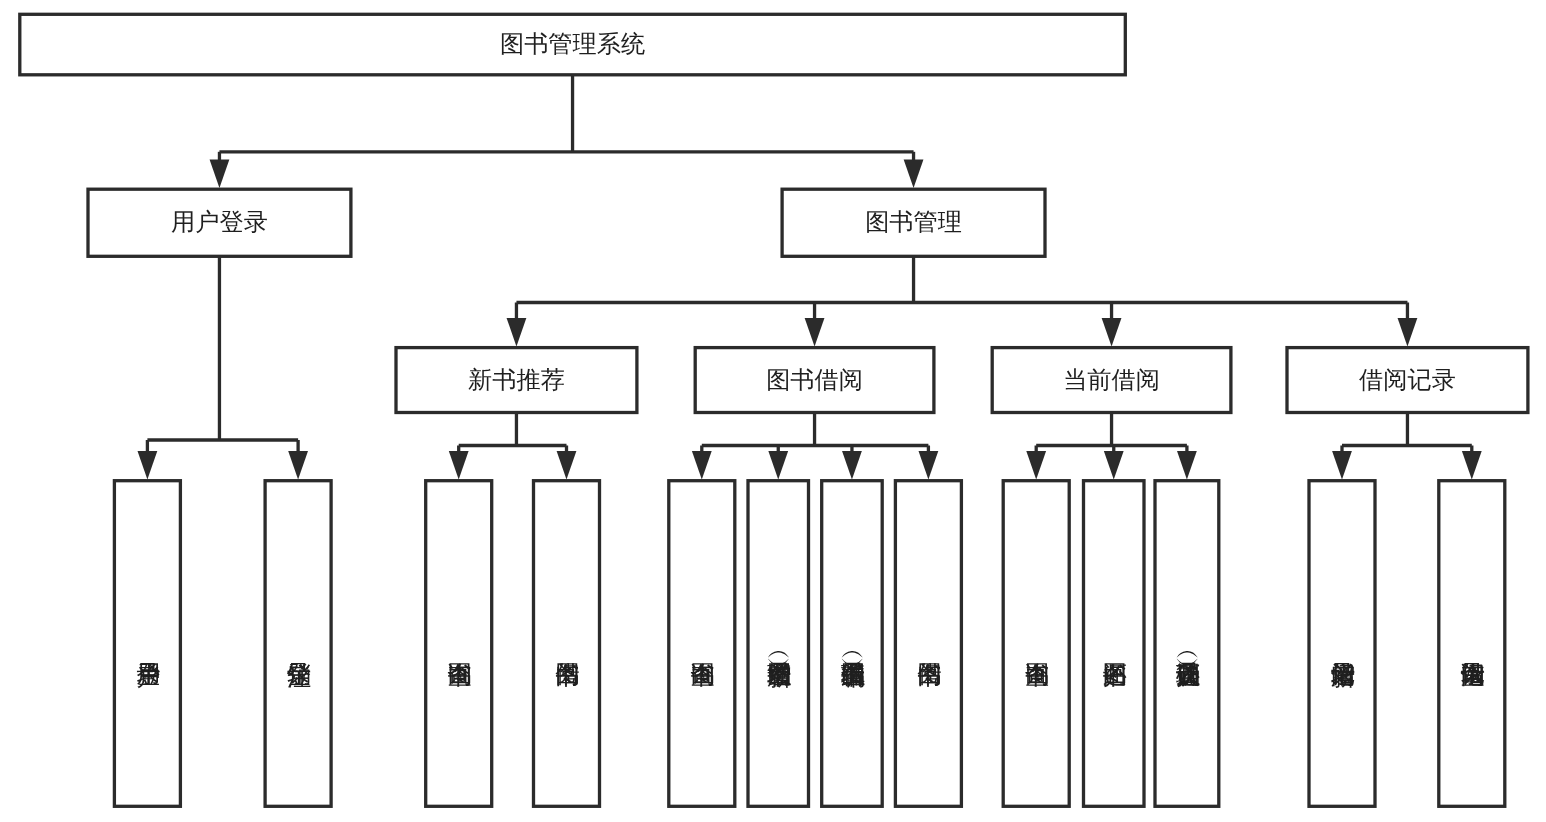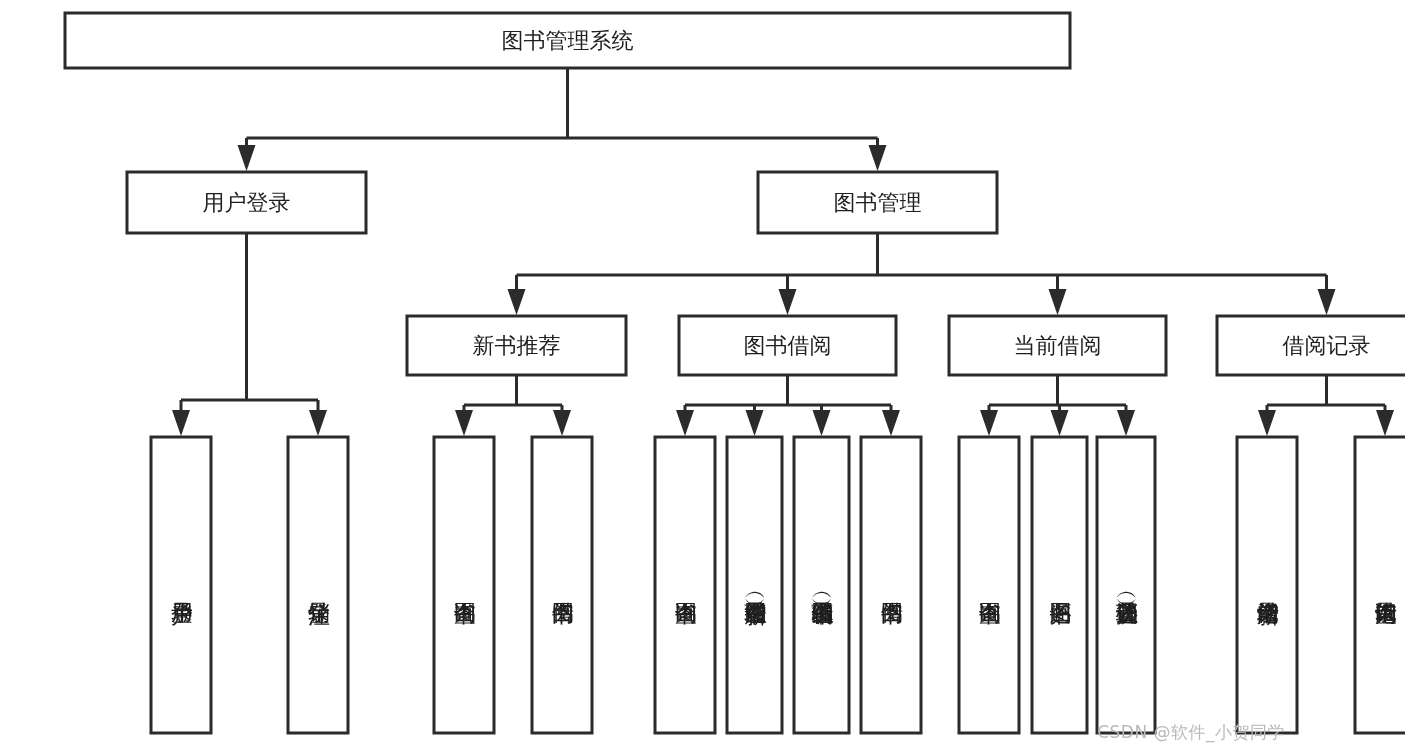--- a/index.html
+++ b/index.html
@@ -12,21 +12,20 @@
     width: 1405px;
     height: 747px;
     font-family: "DejaVu Sans", "Liberation Sans", sans-serif;
     overflow: hidden;
     position: relative;
   }
   #diagram-root {
     position: relative;
     width: 1246px;
     height: 747px;
-    margin-left: 47px;
   }
   svg#flowchart {
     position: absolute;
     top: 0;
     left: 0;
     width: 1405px;
     height: 747px;
     display: block;
   }
   .node-box {
@@ -205,14 +204,13 @@
         <g>
           <rect class="node-box" x="1190" y="437" width="60" height="296"></rect>
           <text class="node-label-v" x="1220" y="585" text-anchor="middle">新增借阅记录</text>
         </g>
         <g>
           <rect class="node-box" x="1308" y="437" width="60" height="296"></rect>
           <text class="node-label-v" x="1338" y="585" text-anchor="middle">查询借阅记录</text>
         </g>
       </g>
   </svg>
-  <div class="watermark-text">CSDN @软件_小贺同学</div>
 </div>
 
 </body></html>

